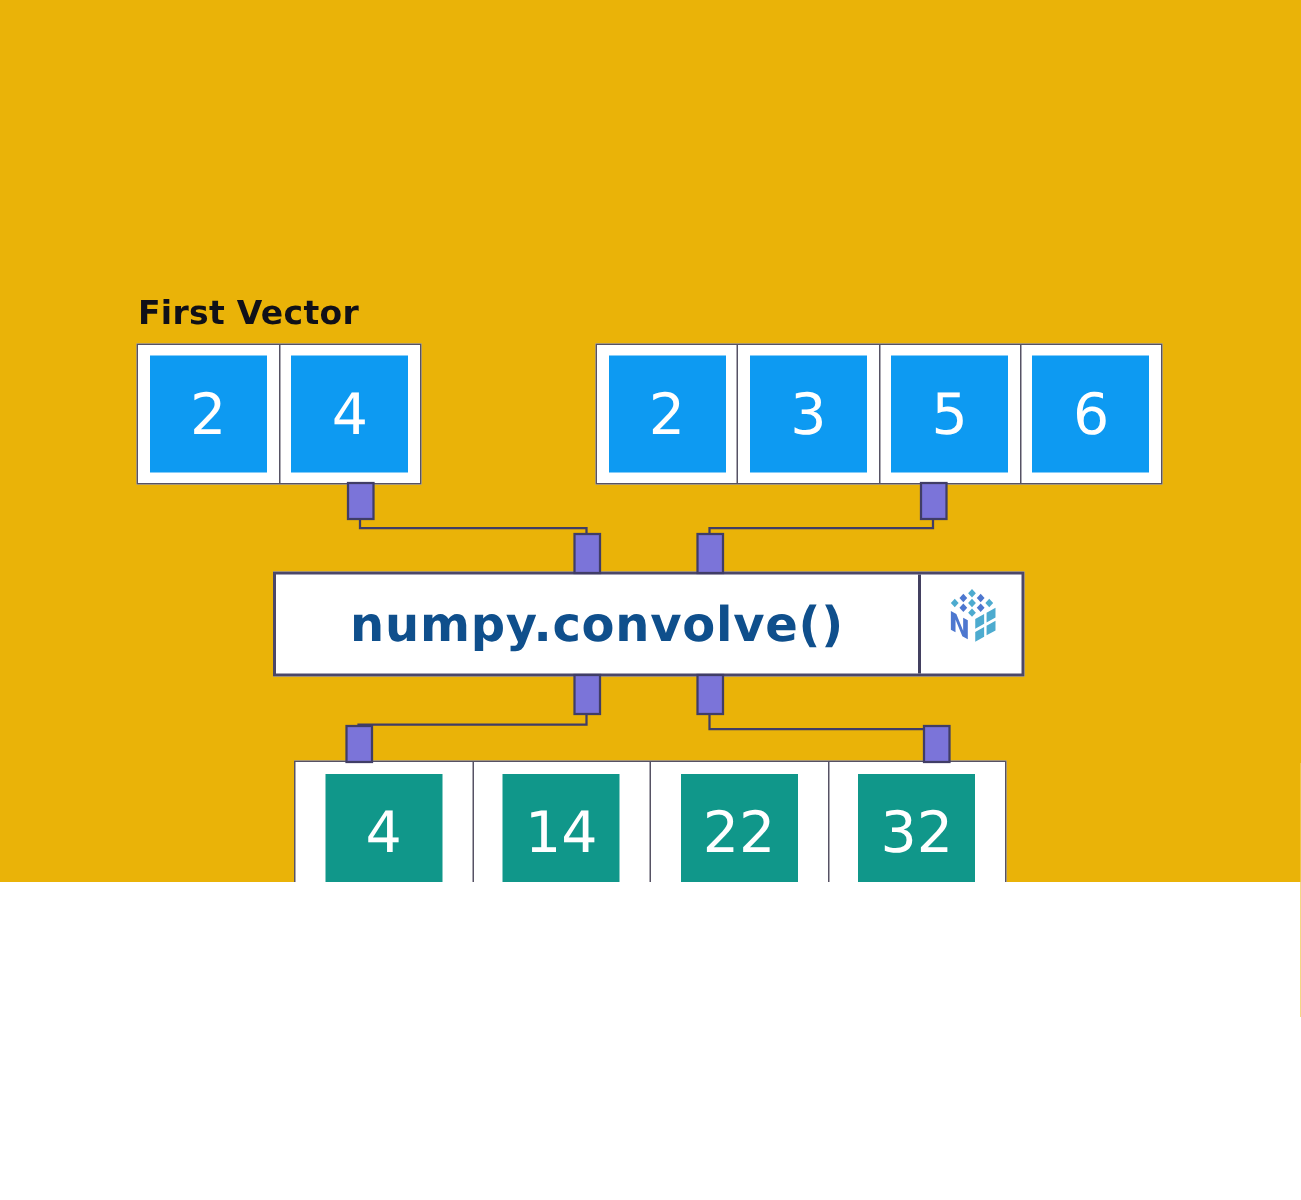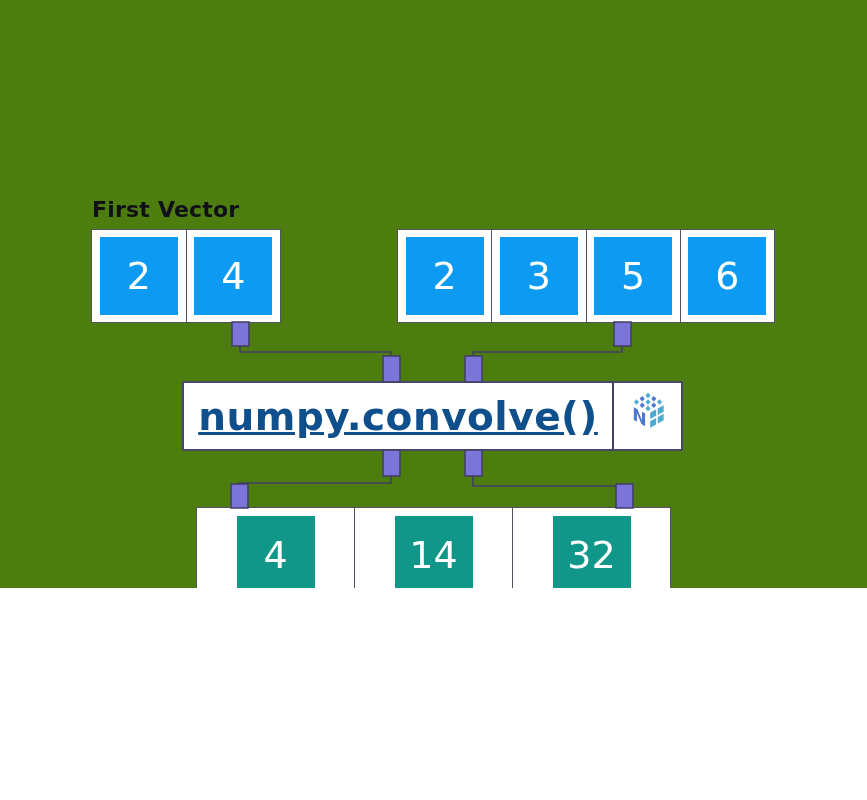--- a/index.html
+++ b/index.html
@@ -1,19 +1,19 @@
 <!DOCTYPE html>
 <html><head>
 <meta charset="utf-8">
 <style>
   * { margin:0; padding:0; box-sizing:border-box; }
   body { font-family:"DejaVu Sans","Liberation Sans",sans-serif; }
   .canvas {
     position:relative; width:867px; height:588px;
-    background:#4d7c0f; overflow:hidden;
+    background:#eab308; overflow:hidden;
   }
   .vec-label {
     position:absolute; font-size:22px; font-weight:700; color:#101018;
     letter-spacing:0.2px;
   }
   .cell-row {
     position:absolute; background:#ffffff; border:1.5px solid #565264;
     display:flex;
   }
   .cell {
@@ -26,21 +26,21 @@
     color:#ffffff; font-size:38px; line-height:1;
   }
   .sq-blue { background:#0d9af2; }
   .sq-teal { background:#10978a; }
   .fn-box {
     position:absolute; left:182px; top:381px; width:501px; height:70px;
     background:#ffffff; border:2px solid #4b4769; display:flex;
   }
   .fn-text {
     flex:1; display:flex; align-items:center; justify-content:center;
-    font-size:39px; font-weight:700; color:#0f4f8c; letter-spacing:0.5px;text-decoration:underline;
+    font-size:32px; font-weight:700; color:#0f4f8c; letter-spacing:0.5px;
   }
   .fn-logo-cell {
     width:69px; border-left:2px solid #434060;
     display:flex; align-items:center; justify-content:center;
   }
   .overlay { position:absolute; left:0; top:0; pointer-events:none; }
 </style>
 </head>
 <body>
 
@@ -106,20 +106,23 @@
   </div>
 
   <div class="cell-row" style="left:196px; top:507px; width:475px; height:95px;">
     <div class="cell">
       <div class="sq sq-teal">4</div>
     </div>
     <div class="cell">
       <div class="sq sq-teal">14</div>
     </div>
     <div class="cell">
+      <div class="sq sq-teal">22</div>
+    </div>
+    <div class="cell">
       <div class="sq sq-teal">32</div>
     </div>
   </div>
 
   <svg class="overlay" width="867" height="800">
     <g stroke="#403d66" stroke-width="1.5" fill="none">
       <polyline points="240,346 240,352 391,352 391,360"></polyline>
       <polyline points="622,346 622,352 473,352 473,360"></polyline>
       <polyline points="391,474 391,483 239,483 239,487"></polyline>
       <polyline points="473,474 473,486 624,486 624,490"></polyline>

